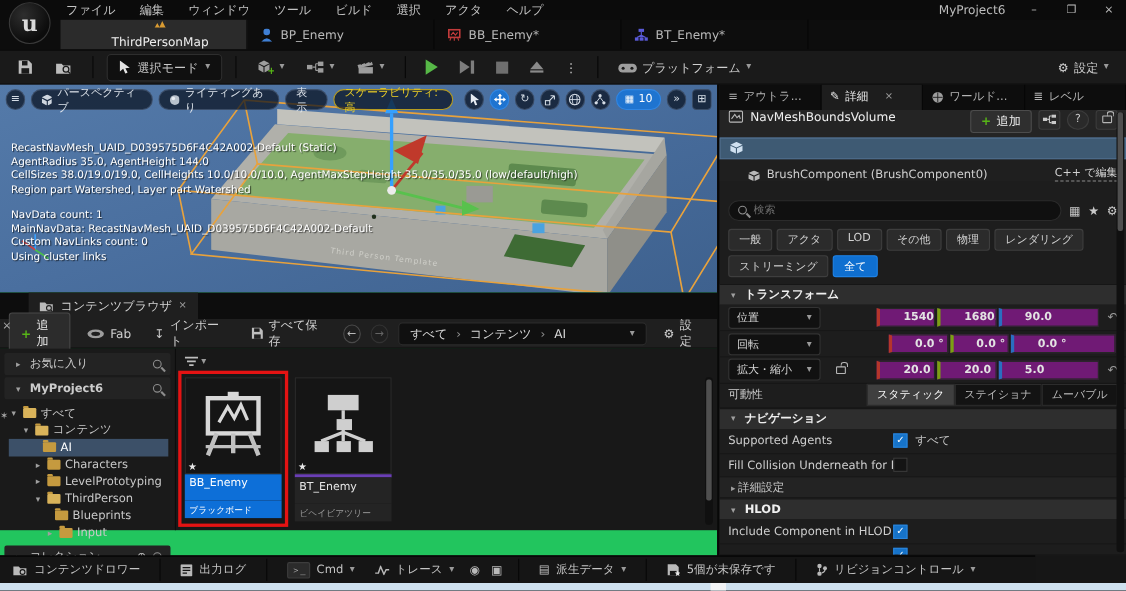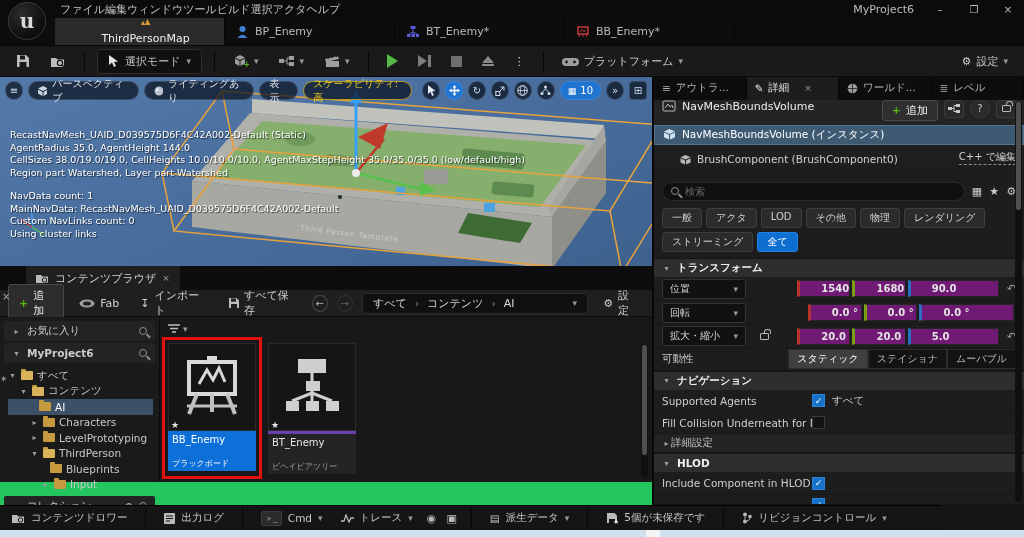--- a/index.html
+++ b/index.html
@@ -6,21 +6,21 @@
   html,body { width:1024px; height:537px; overflow:hidden; background:#000; }
   body { font-family:"DejaVu Sans","Liberation Sans",sans-serif; font-size:11px; color:#c8c8c8; }
   #app { position:relative; width:1024px; height:537px; background:#161616; }
   .abs { position:absolute; }
   .row { display:flex; align-items:center; }
   .grow { flex:1; }
   .ellip { white-space:nowrap; overflow:hidden; text-overflow:ellipsis; }
 
   
   .titlebar { left:0; top:0; width:1024px; height:18px; background:#0b0b0b; display:flex; align-items:center; }
-  .menubar { margin-left:60px; font-size:11px; color:#c4c4c4; }
+  .menubar { margin-left:60px; gap:22px; font-size:11px; color:#c4c4c4; }
   .menubar span { cursor:default; }
   .tb-right { margin-left:auto; gap:18px; margin-right:8px; color:#bdbdbd; }
   .winbtn { width:16px; text-align:center; font-size:10px; }
 
   .logo-badge { left:8px; top:2px; width:38px; height:38px; border-radius:50%; background:radial-gradient(circle at 35% 30%, #2e2e2e, #0c0c0c 70%); border:1px solid #3a3a3a; z-index:50; display:flex; align-items:center; justify-content:center; color:#dadada; font-family:"DejaVu Serif","Liberation Serif",serif; font-size:20px; font-weight:bold; }
 
   
   .tabrow { left:0; top:18px; width:1024px; height:27px; background:#0d0d0d; display:flex; align-items:stretch; padding-left:55px; }
   .atab { width:170px; display:flex; align-items:center; gap:7px; padding-left:12px; color:#b9b9b9; font-size:11px; border-right:1px solid #060606; }
   .atab.active { background:#2b2b2b; color:#efefef;flex-direction:column; }
@@ -166,35 +166,35 @@
     </div>
     <div class="atab">
       <svg width="11" height="12">
           <circle cx="5.5" cy="3" r="3" fill="#3f7fd4"></circle>
           <path d="M0.5 12 Q5.5 5.5 10.5 12 Z" fill="#3f7fd4"></path>
         </svg>
       <span>BP_Enemy</span>
     </div>
     <div class="atab">
       <svg width="12" height="12">
+          <rect x="1" y="1" width="10" height="7" fill="none" stroke="#c23b3b" stroke-width="1.5"></rect>
+          <path d="M3 6 L5 3.5 L7 6 L9 3.5" stroke="#c23b3b" stroke-width="1" fill="none"></path>
+          <path d="M3 8 L2 11 M9 8 L10 11 M6 8 L6 11" stroke="#c23b3b" stroke-width="1"></path>
+        </svg>
+      <span>BB_Enemy*</span>
+    </div>
+    <div class="atab">
+      <svg width="12" height="12">
           <rect x="3.5" y="0" width="5" height="3" fill="#5a5ad8"></rect>
           <rect x="0" y="8" width="3.5" height="3" fill="#5a5ad8"></rect>
           <rect x="4.5" y="8" width="3.5" height="3" fill="#5a5ad8"></rect>
           <rect x="9" y="8" width="3" height="3" fill="#5a5ad8"></rect>
           <path d="M6 3 L6 6 M2 8 L6 6 L10 8 M6 6 L6 8" stroke="#5a5ad8" stroke-width="1" fill="none"></path>
         </svg>
       <span>BT_Enemy*</span>
-    </div>
-    <div class="atab">
-      <svg width="12" height="12">
-          <rect x="1" y="1" width="10" height="7" fill="none" stroke="#c23b3b" stroke-width="1.5"></rect>
-          <path d="M3 6 L5 3.5 L7 6 L9 3.5" stroke="#c23b3b" stroke-width="1" fill="none"></path>
-          <path d="M3 8 L2 11 M9 8 L10 11 M6 8 L6 11" stroke="#c23b3b" stroke-width="1"></path>
-        </svg>
-      <span>BB_Enemy*</span>
     </div>
   </div>
 
   <div class="toolbar abs">
     <span class="tbtn">
       <svg width="14" height="14">
           <path d="M1 1 H10 L13 4 V13 H1 Z" fill="#bdbdbd"></path>
           <rect x="4" y="1.5" width="5" height="4" fill="#1a1a1a"></rect>
           <rect x="3.5" y="8" width="7" height="5" fill="#1a1a1a"></rect>
         </svg>
@@ -616,21 +616,20 @@
       <span class="icbtn" style="border-radius:50%;">?</span>
       <span class="icbtn">
           <span class="lockicon" style="margin-left:0;"></span>
         </span>
     </div>
 
     <div class="drow-inst">
       <svg width="13" height="11">
           <path d="M6.5 0 L12 2.5 L6.5 5 L1 2.5 Z M1 3.5 L6 5.8 V10.5 L1 8.2 Z M12 3.5 L7 5.8 V10.5 L12 8.2 Z" fill="#cfe0f0"></path>
         </svg>
-      <span class="ellip">NavMeshBoundsVolume (インスタンス)</span>
     </div>
     <div class="drow-comp">
       <svg width="11" height="10">
           <path d="M5.5 0 L10.5 2.3 L5.5 4.6 L0.5 2.3 Z M0.5 3.3 L5 5.4 V9.6 L0.5 7.5 Z M10.5 3.3 L6 5.4 V9.6 L10.5 7.5 Z" fill="#b9b9b9"></path>
         </svg>
       <span class="ellip">BrushComponent (BrushComponent0)</span>
       <span class="cpp-link">C++ で編集</span>
     </div>
 
     <div class="dsearch-row">

